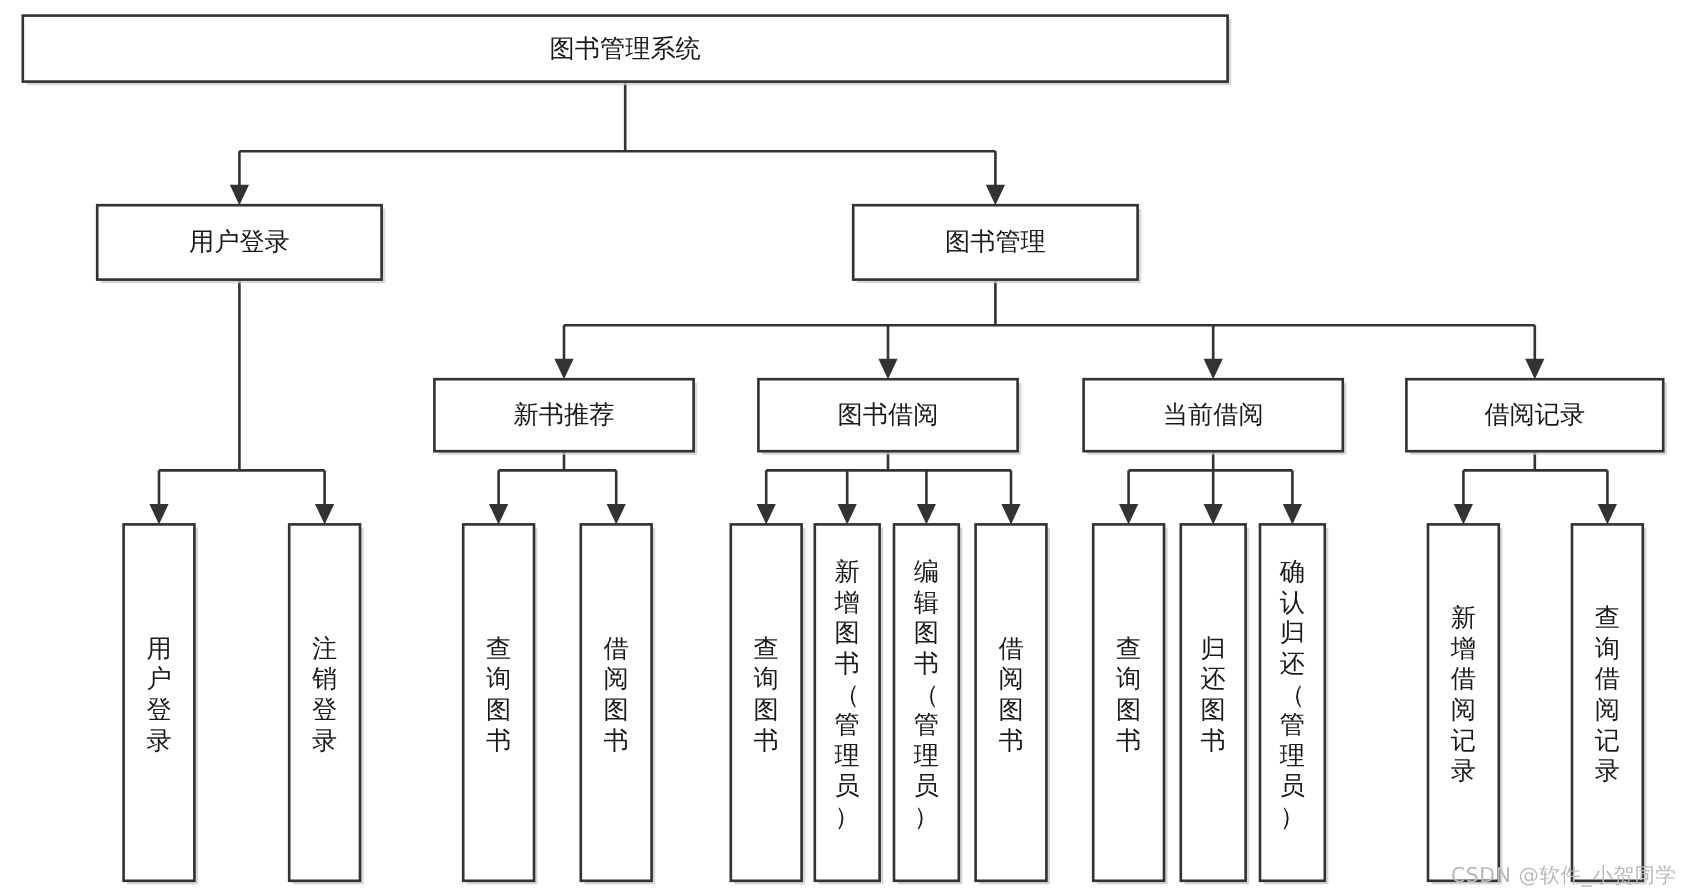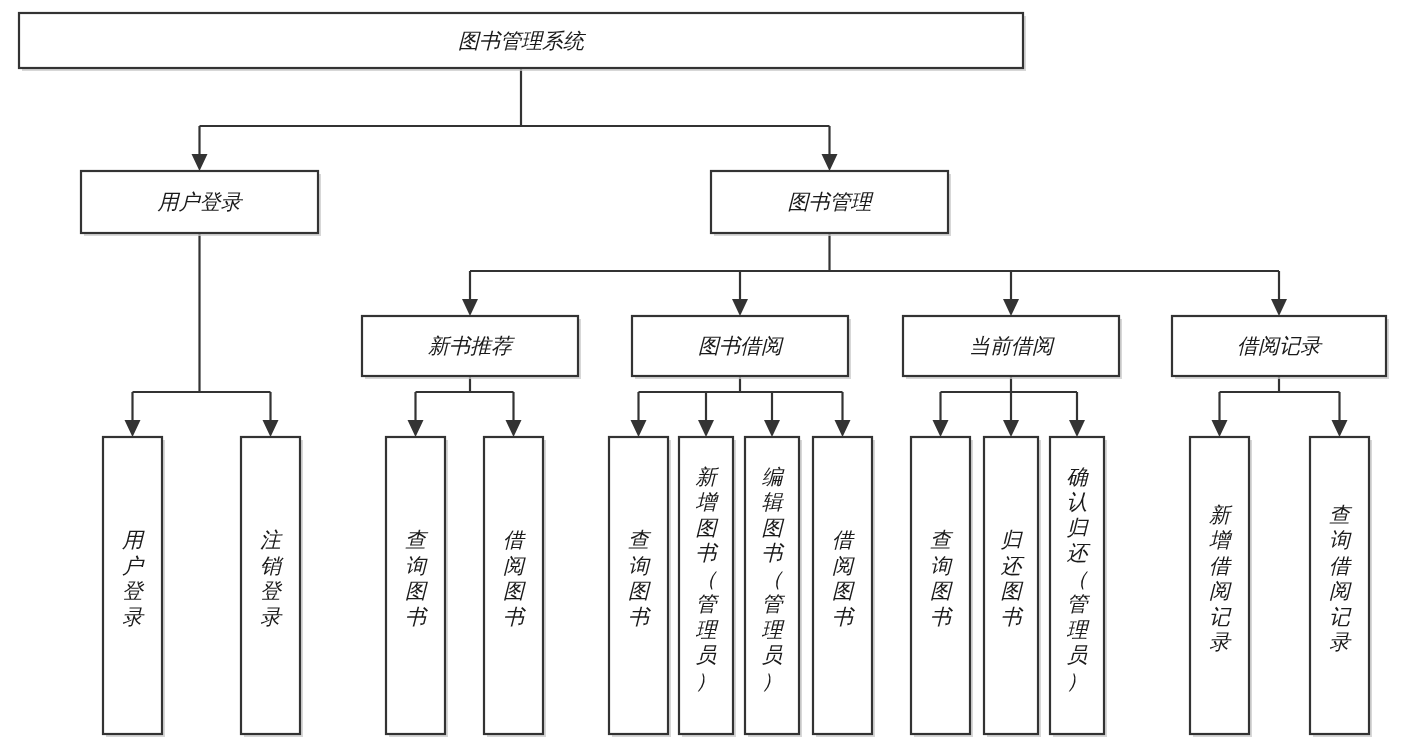--- a/index.html
+++ b/index.html
@@ -11,21 +11,20 @@
     width: 1405px;
     height: 747px;
     font-family: "DejaVu Sans", "Liberation Sans", sans-serif;
     overflow: hidden;
     position: relative;
   }
   #diagram-root {
     position: relative;
     width: 1405px;
     height: 747px;
-    font-style: italic;
   }
   svg.flowchart {
     position: absolute;
     left: 0;
     top: 0;
     width: 1405px;
     height: 747px;
     display: block;
   }
   .node-box {
@@ -240,13 +239,14 @@
           <rect x="1190" y="437" width="59" height="297" class="node-box"></rect>
           <text class="node-label-vertical" x="1219.5" font-size="21"><tspan x="1219.5" y="521.75">新</tspan><tspan x="1219.5" y="547.25">增</tspan><tspan x="1219.5" y="572.75">借</tspan><tspan x="1219.5" y="598.25">阅</tspan><tspan x="1219.5" y="623.75">记</tspan><tspan x="1219.5" y="649.25">录</tspan></text>
         </g>
         <g>
           <rect x="1313" y="440" width="59" height="297" class="node-shadow"></rect>
           <rect x="1310" y="437" width="59" height="297" class="node-box"></rect>
           <text class="node-label-vertical" x="1339.5" font-size="21"><tspan x="1339.5" y="521.75">查</tspan><tspan x="1339.5" y="547.25">询</tspan><tspan x="1339.5" y="572.75">借</tspan><tspan x="1339.5" y="598.25">阅</tspan><tspan x="1339.5" y="623.75">记</tspan><tspan x="1339.5" y="649.25">录</tspan></text>
         </g>
       </g>
   </svg>
+  <div class="watermark">CSDN @软件_小贺同学</div>
 </div>
 
 </body></html>

